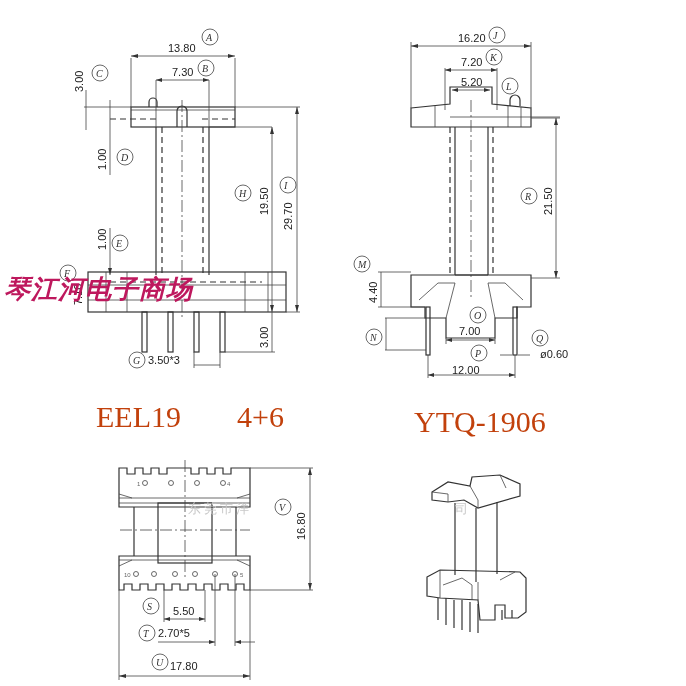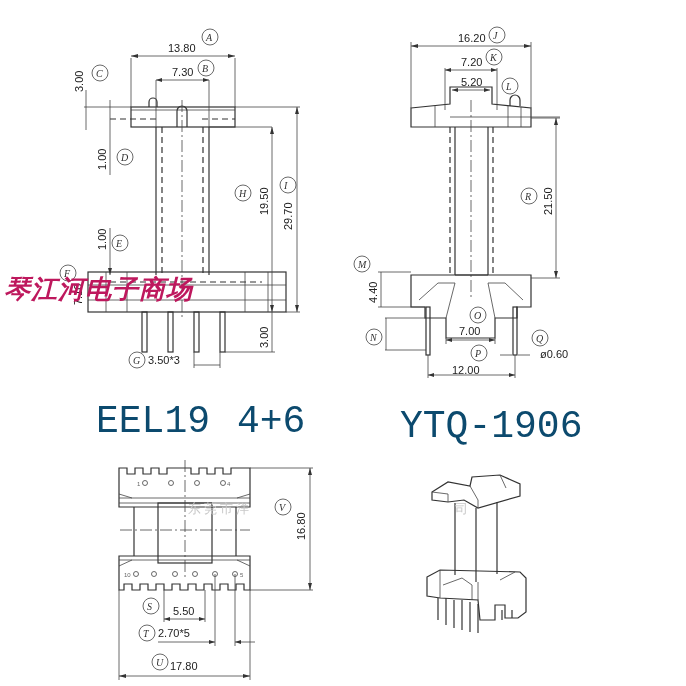--- a/index.html
+++ b/index.html
@@ -4,21 +4,21 @@
 <style>
   html,body{margin:0;padding:0;background:#ffffff;}
   body{width:686px;height:686px;position:relative;overflow:hidden;font-family:"Liberation Sans",sans-serif;}
   svg{position:absolute;left:0;top:0;}
   .dim{font-family:"Liberation Sans",sans-serif;font-size:11px;fill:#222;}
   .circ{font-family:"Liberation Serif",serif;font-size:10px;font-style:italic;fill:#333;}
   .ln{stroke:#333;stroke-width:1.2;fill:none;}
   .thin{stroke:#444;stroke-width:0.8;fill:none;}
   .dash{stroke:#333;stroke-width:1.2;fill:none;stroke-dasharray:6 4;}
   .center{stroke:#444;stroke-width:0.8;fill:none;stroke-dasharray:12 3 2 3;}
-  .title{position:absolute;font-family:Liberation Mono, monospace;font-size:38px;color:#0c4a6e;white-space:nowrap;}
+  .title{position:absolute;font-family:Liberation Serif, serif;font-size:30px;color:#c2410c;white-space:nowrap;}
   .watermark{position:absolute;left:4px;top:272px;font-family:"Liberation Serif",serif;font-style:italic;font-weight:bold;font-size:26px;color:#be185d;letter-spacing:1px;white-space:nowrap;}
   .watermark2{position:absolute;left:188px;top:500px;font-family:"Liberation Sans",sans-serif;font-size:13px;color:#c8c8c8;white-space:nowrap;letter-spacing:3px;}
 </style>
 </head>
 <body>
 
 <svg width="686" height="686" viewBox="0 0 686 686">
 
   <g>
 
@@ -301,17 +301,17 @@
     <line x1="462" y1="600" x2="462" y2="630" class="ln"></line>
     <line x1="470" y1="602" x2="470" y2="632" class="ln"></line>
     <line x1="478" y1="604" x2="478" y2="633" class="ln"></line>
     <line x1="502" y1="610" x2="502" y2="620" class="ln"></line>
     <line x1="512" y1="610" x2="512" y2="618" class="ln"></line>
   </g>
 </svg>
 
 <div class="title" style="left:96px;top:400px;">EEL19</div>
 <div class="title" style="left:237px;top:400px;">4+6</div>
-<div class="title" style="left:400px;top:405px;">YTQ-1906</div>
+<div class="title" style="left:414px;top:405px;">YTQ-1906</div>
 
 <div class="watermark">琴江河电子商场</div>
 <div class="watermark2">东莞市洋</div>
 <div class="watermark2" style="left:455px;">司</div>
 
 </body></html>

